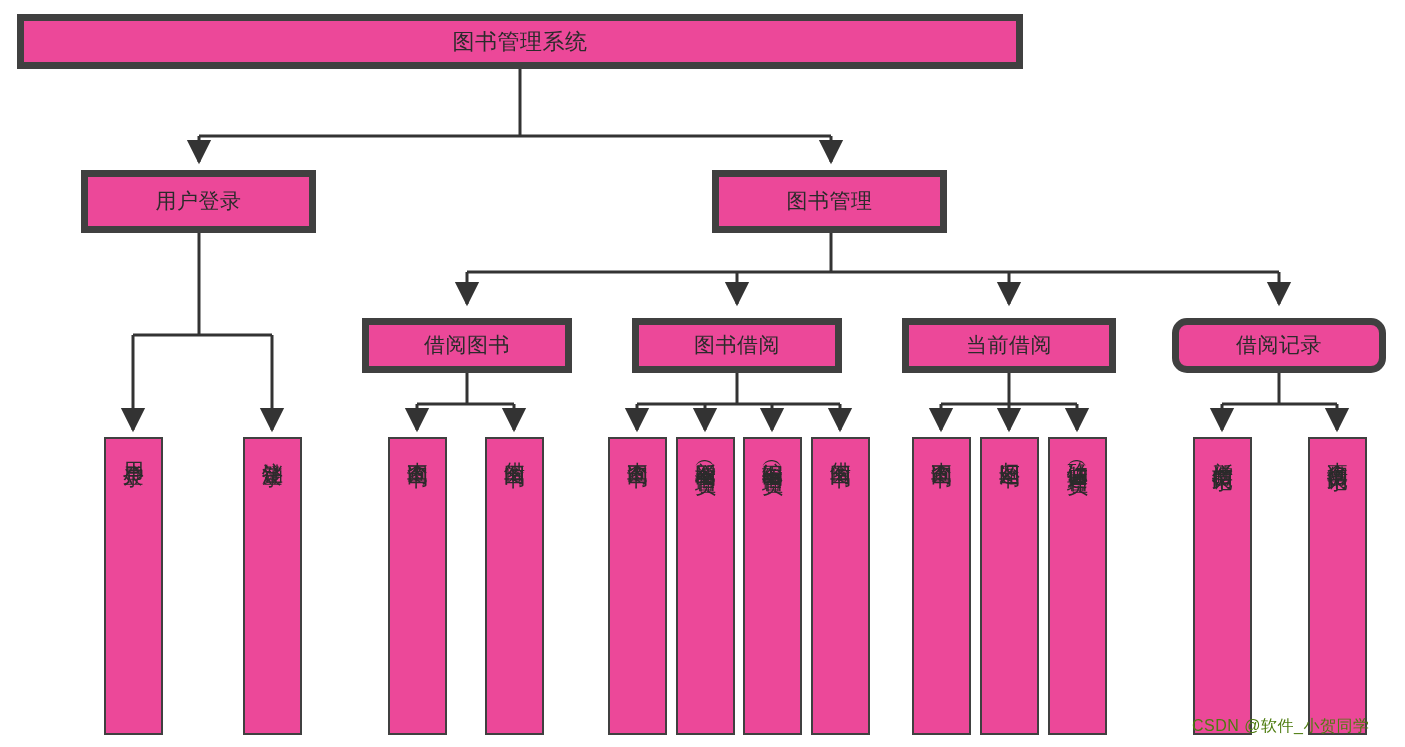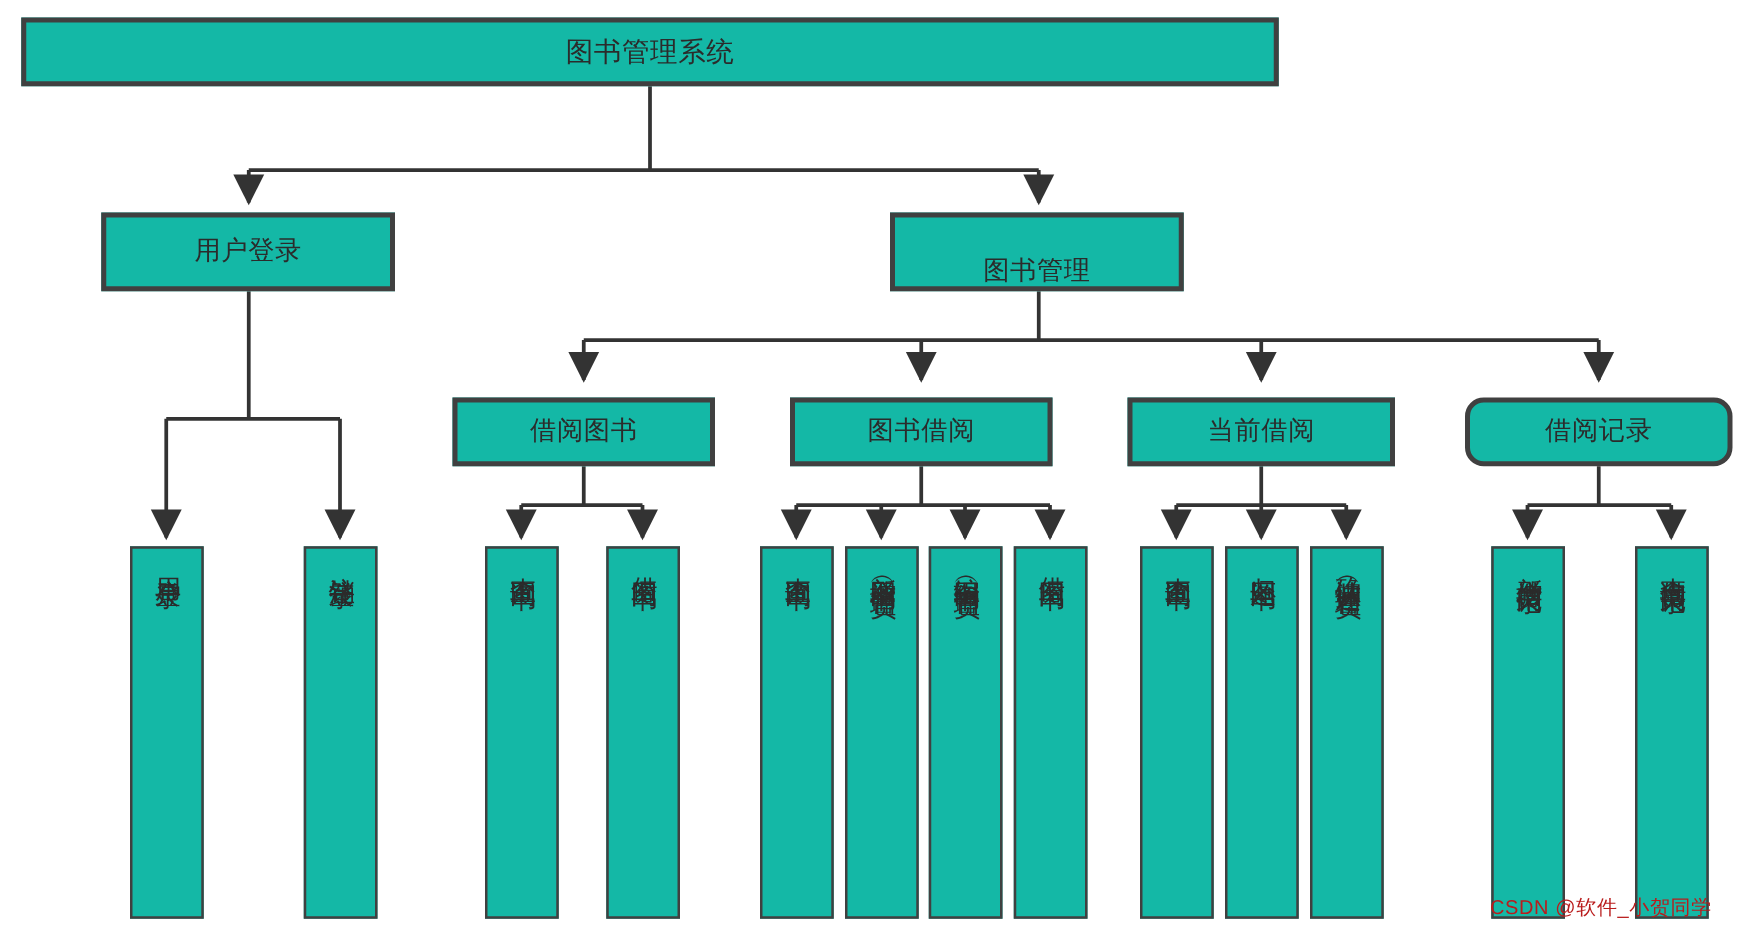--- a/index.html
+++ b/index.html
@@ -21,22 +21,22 @@
     position: absolute;
     left: 0;
     top: 0;
     width: 1405px;
     height: 747px;
     pointer-events: none;
   }
   .node {
     position: absolute;
     box-sizing: border-box;
-    background: #14b8a6;
-    border: 4px solid #404040;
+    background: #ec4899;
+    border: 7px solid #404040;
     display: flex;
     align-items: center;
     justify-content: center;
     color: #2b2b2b;
   }
   .node .label {
     display: block;
     text-align: center;
     line-height: 1.16;
     letter-spacing: 0.5px;
@@ -62,21 +62,21 @@
     writing-mode: vertical-rl;
     text-orientation: upright;
     font-size: 21px;
     line-height: 1.05;
     letter-spacing: 2px;
     white-space: nowrap;
   }
   .watermark {
     position: absolute;
     font-size: 16px;
-    color: #b91c1c;
+    color: #4d7c0f;
     white-space: nowrap;
     letter-spacing: 0.5px;
     font-family: "Liberation Sans", "DejaVu Sans", sans-serif;
   }
 </style>
 </head>
 <body>
 
 <div id="diagram-root">
 
@@ -130,21 +130,21 @@
     </g>
   </svg>
 
   <div class="node horiz root" style="left:17px; top:14px; width:1006px; height:55px;">
     <span class="label">图书管理系统</span>
   </div>
 
   <div class="node horiz" style="left:81px; top:170px; width:235px; height:63px;">
     <span class="label">用户登录</span>
   </div>
-  <div class="node horiz" style="left:712px; top:170px; width:235px; height:63px;align-items:flex-end;">
+  <div class="node horiz" style="left:712px; top:170px; width:235px; height:63px;">
     <span class="label">图书管理</span>
   </div>
 
   <div class="node horiz" style="left:362px; top:318px; width:210px; height:55px;">
     <span class="label">借阅图书</span>
   </div>
   <div class="node horiz" style="left:902px; top:318px; width:214px; height:55px;">
     <span class="label">当前借阅</span>
   </div>
   <div class="node horiz" style="left:632px; top:318px; width:210px; height:55px;">

